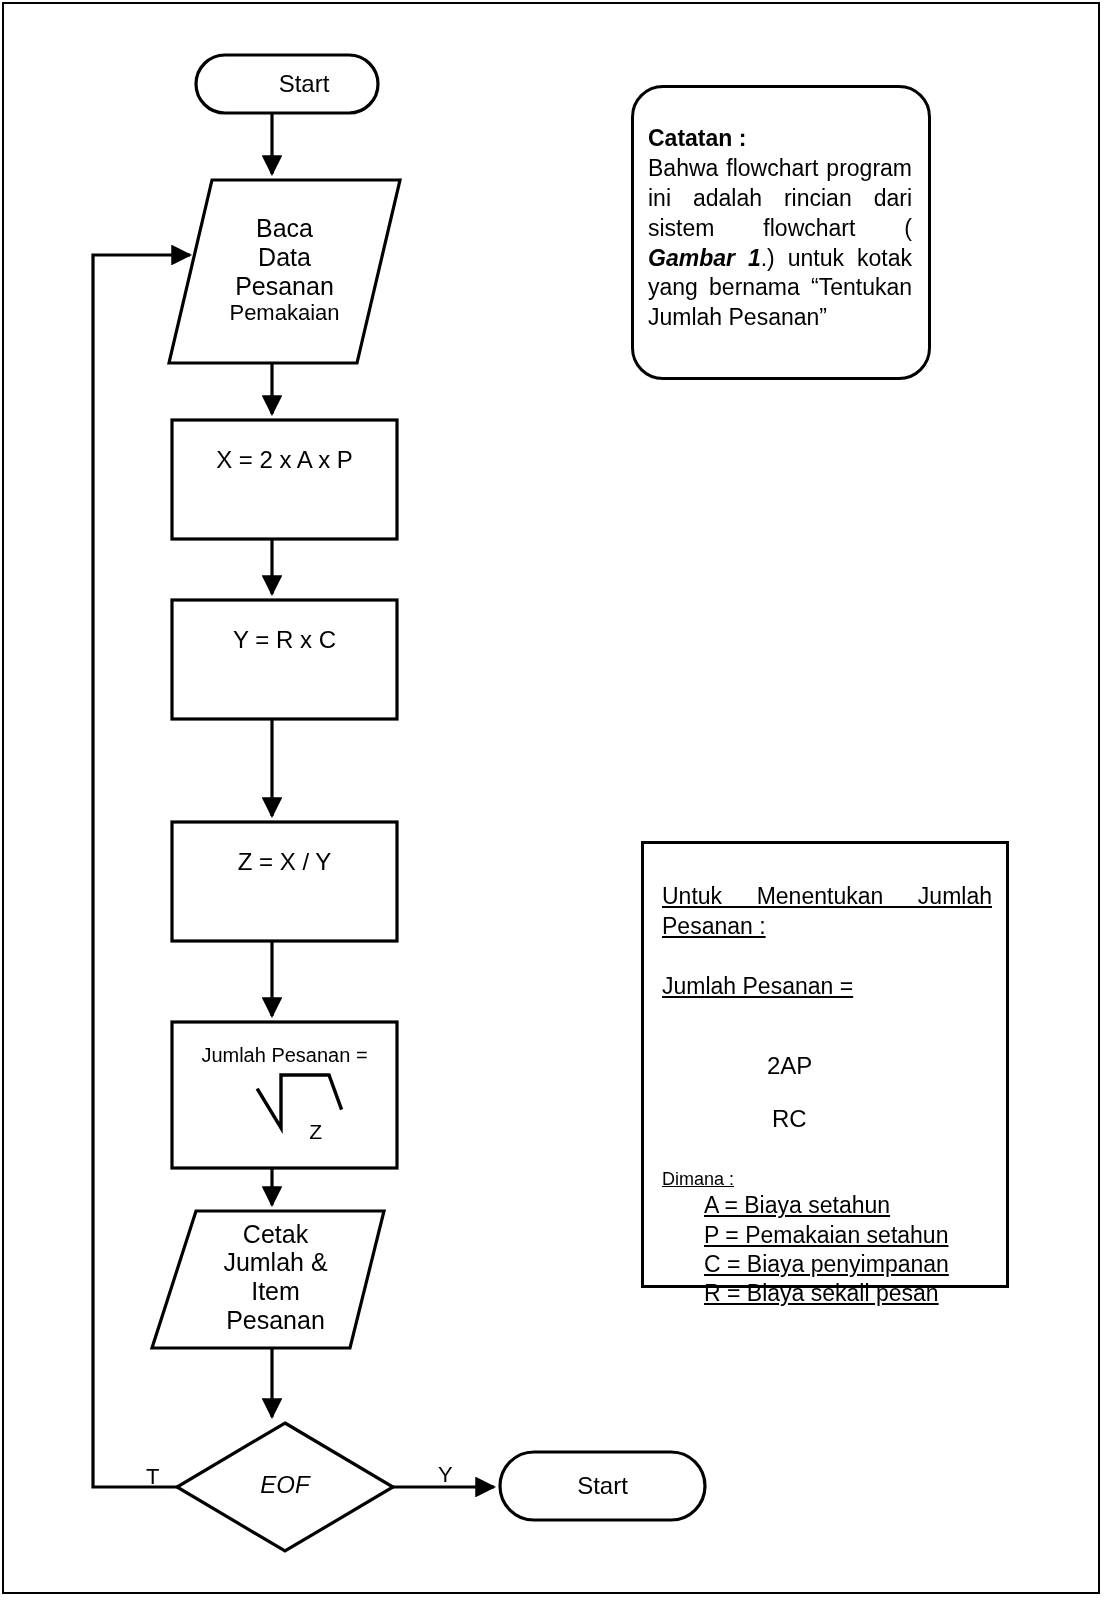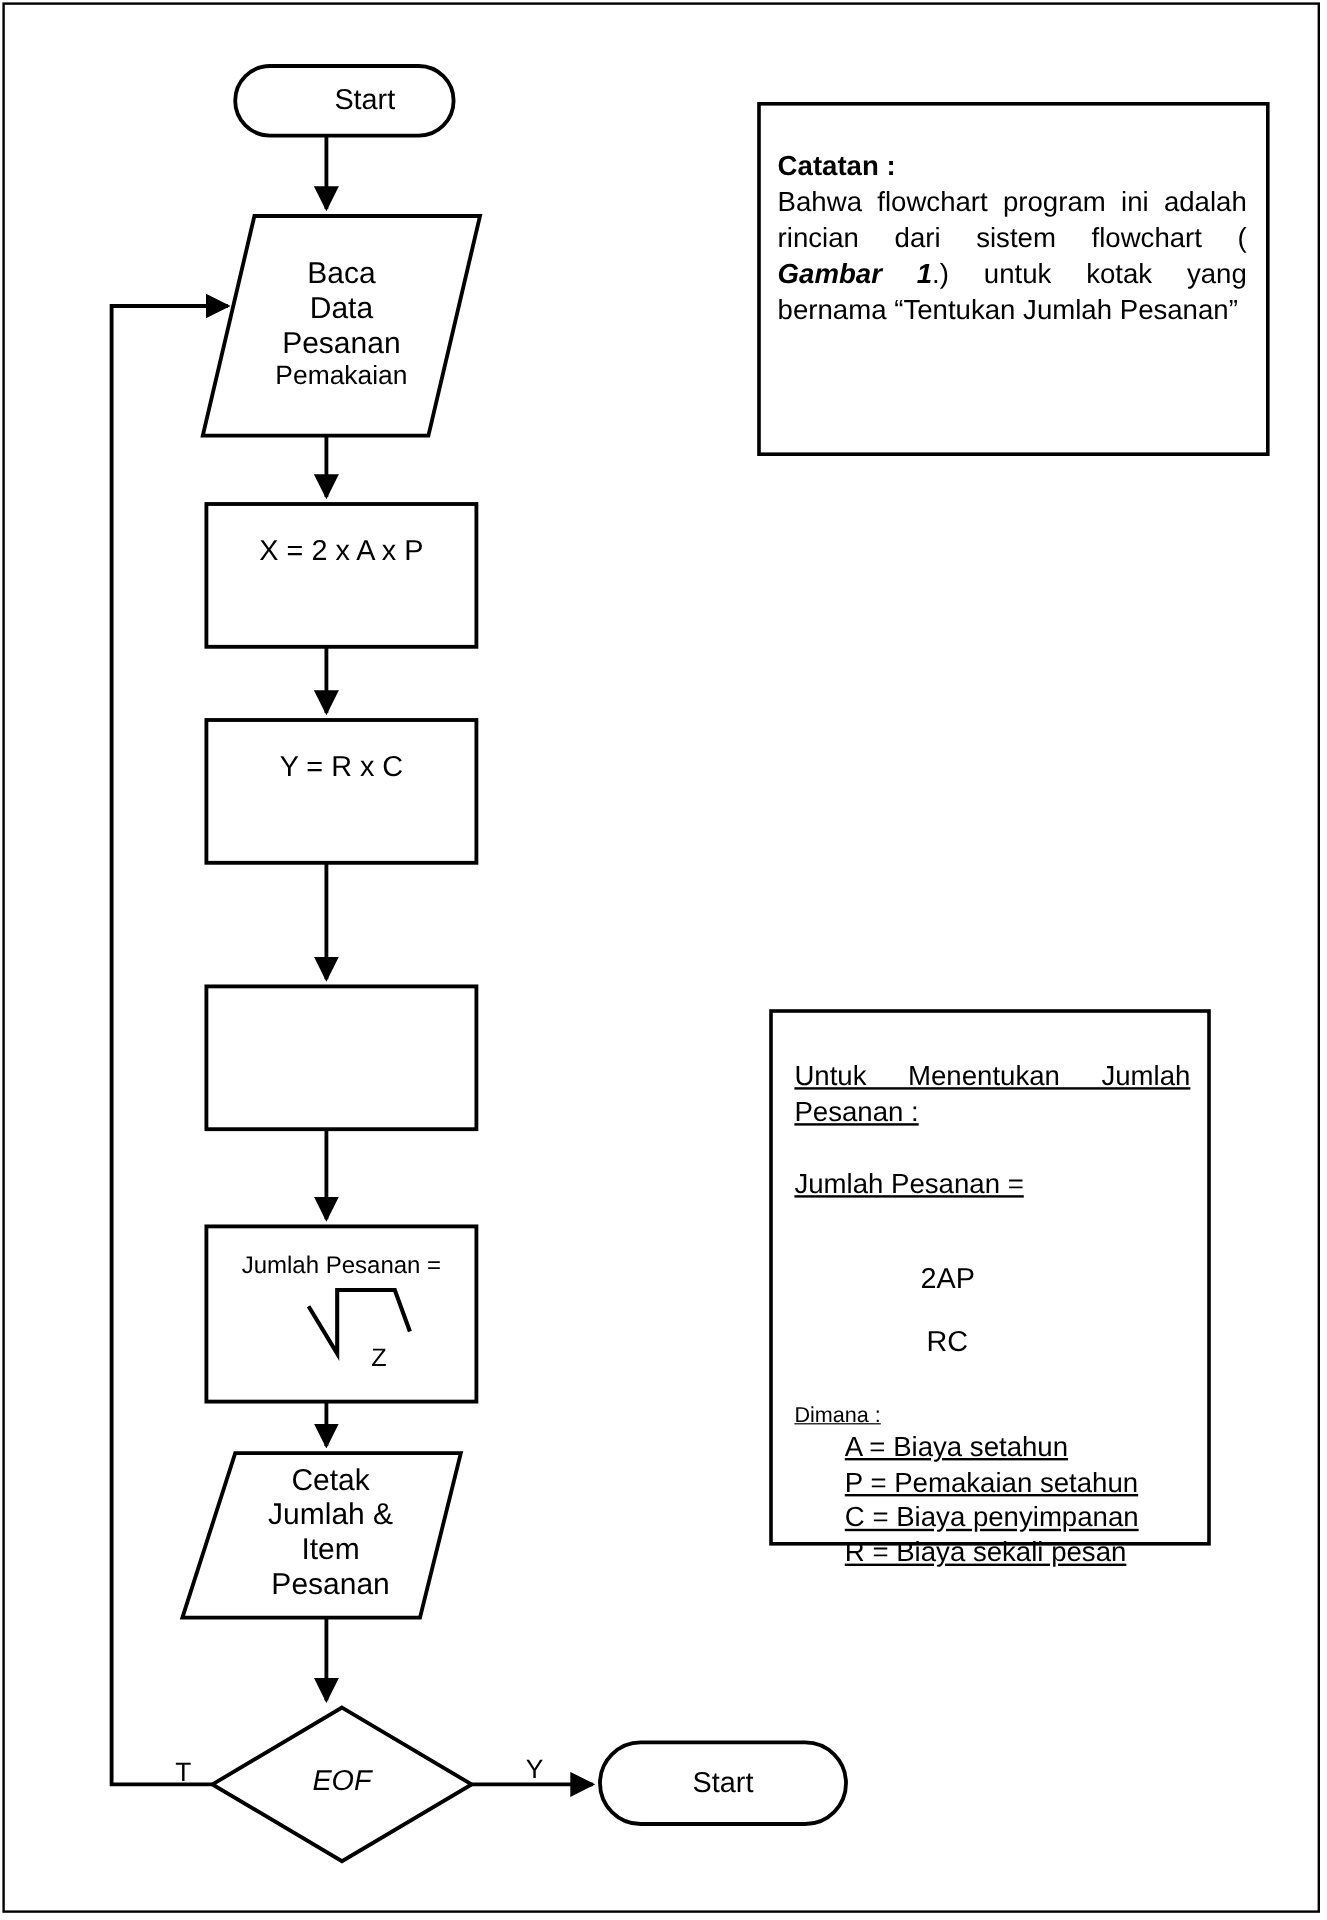--- a/index.html
+++ b/index.html
@@ -6,21 +6,21 @@
   html,body{margin:0;padding:0;background:#ffffff;}
   body{font-family:"Liberation Sans",sans-serif;color:#000;}
   #page{position:relative;width:1106px;height:1600px;background:#fff;overflow:hidden;}
   #page-border{position:absolute;left:2px;top:2px;width:1098px;height:1592px;border:2px solid #000;box-sizing:border-box;}
   .svg-layer{position:absolute;left:0;top:0;width:1106px;height:1600px;}
   .lbl{position:absolute;text-align:center;line-height:1.12;white-space:pre;}
   .node-text{position:absolute;display:flex;flex-direction:column;align-items:center;justify-content:center;text-align:center;line-height:1.15;}
 
   
   .notebox{position:absolute;border:3px solid #000;box-sizing:border-box;background:#fff;}
-  #note1{left:631px;top:85px;width:427px;height:295px;}
+  #note1{left:631px;top:85px;width:300px;height:295px;border-radius:32px;}
   #note1 .inner{padding:36px 16px 0 14px;font-size:23px;line-height:1.30;}
   #note2{left:641px;top:841px;width:368px;height:447px;}
   #note2 .inner{padding:38px 14px 0 18px;font-size:23px;line-height:1.30;text-decoration:underline;}
   .just{text-align:justify;text-align-last:left;}
   .bi{font-weight:bold;font-style:italic;}
   .b{font-weight:bold;}
 
   .formula-wrap{position:relative;height:150px;margin-top:16px;}
   .dimana{font-size:18px;margin-top:0px;}
   .dim-list{font-size:23px;padding-left:42px;line-height:1.28;}
@@ -108,20 +108,23 @@
   </div>
 
   <div class="node-text t-proc" style="left:172px;top:440px;width:225px;height:40px;">
     <span>X = 2 x A x P</span>
   </div>
 
   <div class="node-text t-proc" style="left:172px;top:620px;width:225px;height:40px;">
     <span>Y = R x C</span>
   </div>
 
+  <div class="node-text t-proc" style="left:172px;top:842px;width:225px;height:40px;">
+    <span>Z =  X / Y</span>
+  </div>
 
   <div class="node-text t-small" style="left:172px;top:1040px;width:225px;height:30px;">
     <span>Jumlah Pesanan =</span>
   </div>
   <div class="lbl" style="left:286px;top:1096px;width:26px;font-size:21px;">
     <span>Z</span>
   </div>
 
   <div class="node-text t-io" style="left:163px;top:1213px;width:225px;height:128px;">
     <span>Cetak</span>

